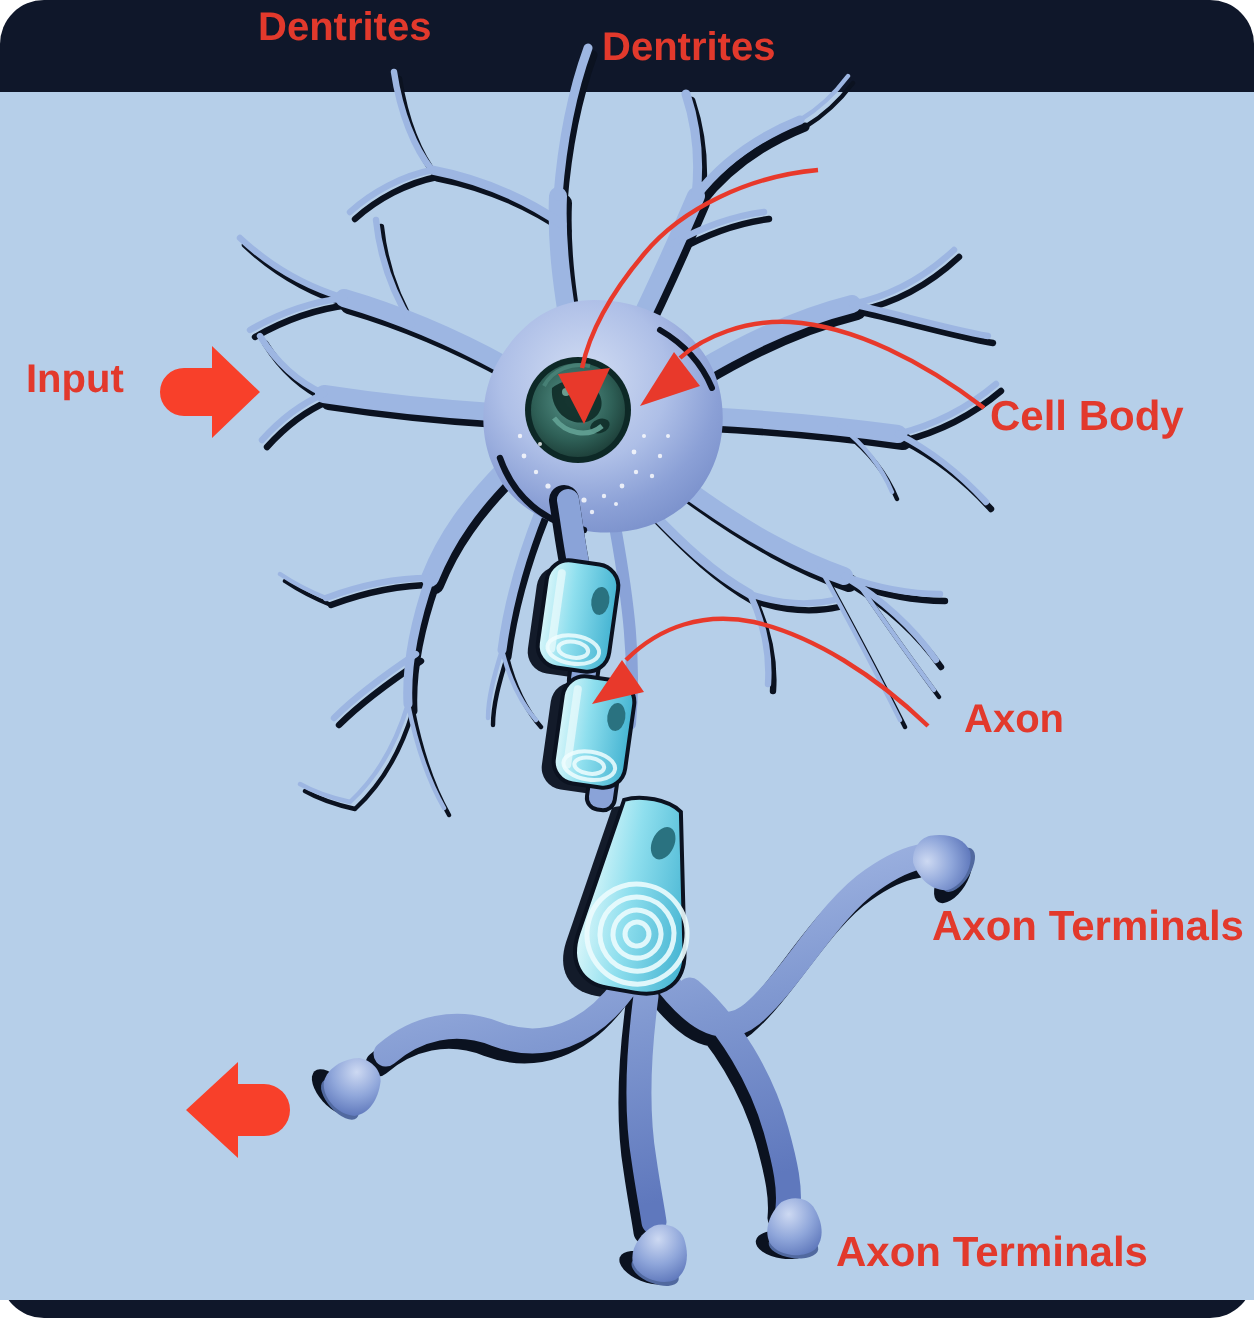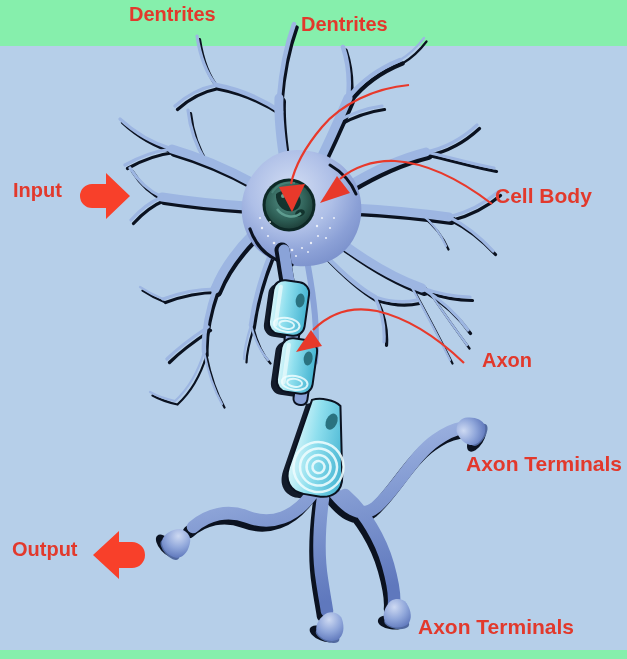--- a/index.html
+++ b/index.html
@@ -1,18 +1,18 @@
 <!DOCTYPE html>
 <html><head>
 <meta charset="utf-8">
 <style>
   html,body{margin:0;padding:0;}
   body{width:627px;height:659px;overflow:hidden;background:#ffffff;
        font-family:"Liberation Sans",sans-serif;}
-  .stage{position:relative;width:627px;height:659px;background:#86efac;}
+  .stage{position:relative;width:627px;height:659px;background:#0f172a;border-radius:22px;}
   .panel{position:absolute;left:0;top:46px;width:627px;height:604px;background:#b6cfe9;}
   svg.art{position:absolute;left:0;top:0;width:627px;height:659px;}
   .lbl{position:absolute;font-weight:700;color:#e2392c;white-space:nowrap;
        font-family:"Liberation Sans",sans-serif;line-height:1.1;}
   .fs20{font-size:20px;} .fs21{font-size:21px;} .fs22{font-size:20px;}
   .den-shadow use{stroke:#0b1220;fill:none;stroke-linecap:round;stroke-linejoin:round;}
   .den-main use{stroke:#9db6e2;fill:none;stroke-linecap:round;stroke-linejoin:round;}
   .br-shadow use{stroke:#0b1220;fill:none;stroke-linecap:round;stroke-linejoin:round;}
   .br-main use{fill:none;stroke-linecap:round;stroke-linejoin:round;}
   .ptr{stroke:#e8392b;stroke-width:2.2;fill:none;}
@@ -178,19 +178,18 @@
       <path class="ptr" d="M 464 363 C 438 338 407 318 377 311 C 352 306 330 313 313 330"></path>
       <polygon class="ptr-head" points="311,330 322,346 296,352"></polygon>
     </g>
 
     <path d="M 92 184 L 106 184 L 106 173 L 130 196 L 106 219 L 106 208 L 92 208 A 12 12 0 0 1 92 184 Z" fill="#f8402a"></path>
     <path d="M 132 542 L 119 542 L 119 531 L 93 555 L 119 579 L 119 568 L 132 568 A 13 13 0 0 0 132 542 Z" fill="#f8402a"></path>
   </svg>
 
   <div class="lbl fs20" style="left:129px;top:3px;">Dentrites</div>
   <div class="lbl fs20" style="left:301px;top:13px;">Dentrites</div>
-  <div class="lbl fs21" style="left:495px;top:184px;text-align:center;">Cell Body</div>
+  <div class="lbl fs21" style="left:495px;top:197px;text-align:center;">Cell Body</div>
   <div class="lbl fs22" style="left:13px;top:179px;">Input</div>
   <div class="lbl fs22" style="left:466px;top:349px;margin-left:16px;">Axon</div>
   <div class="lbl fs21" style="left:466px;top:452px;">Axon Terminals</div>
-  <div class="lbl fs22" style="left:12px;top:538px;">Output</div>
   <div class="lbl fs21" style="left:418px;top:615px;">Axon Terminals</div>
 </div>
 
 </body></html>

